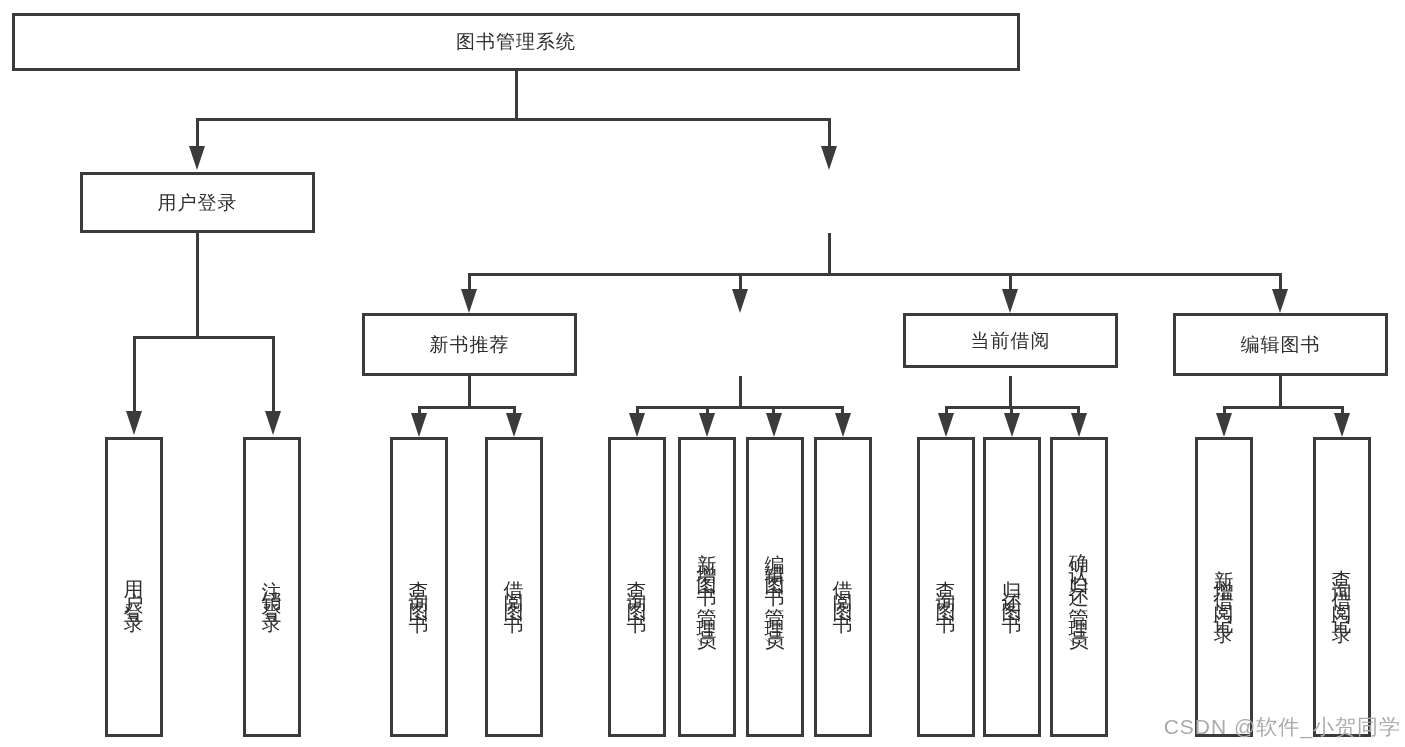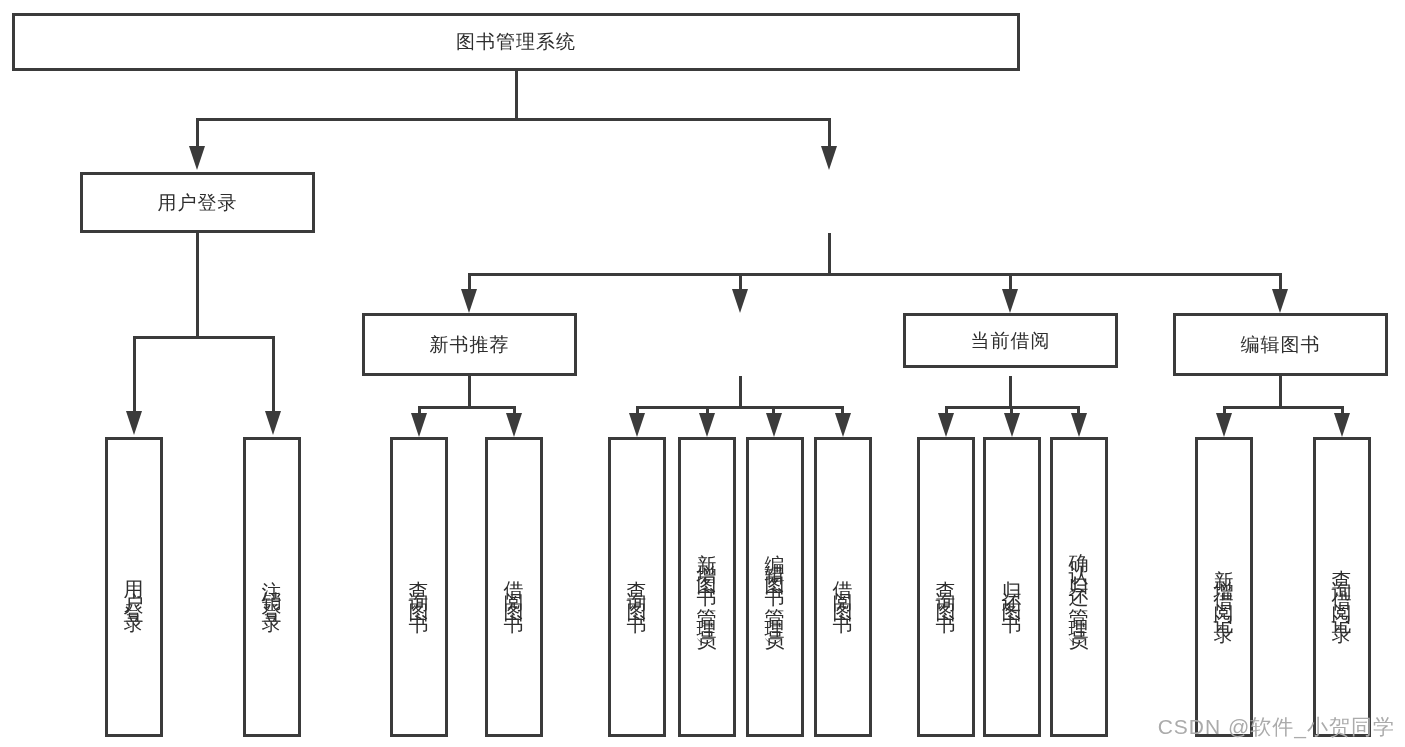--- a/index.html
+++ b/index.html
@@ -53,21 +53,21 @@
   .vline { width: 3px; }
   .arrow {
     position: absolute;
     width: 0; height: 0;
     border-left: 8px solid transparent;
     border-right: 8px solid transparent;
     border-top: 24px solid #3b3b3b;
   }
   #watermark {
     position: absolute;
-    right: 10px;
+    right: 4px;
     bottom: 6px;
     font-size: 21px;
     color: #ababab;
     letter-spacing: 1px;
     white-space: nowrap;
   }
 </style>
 </head>
 <body>
 

